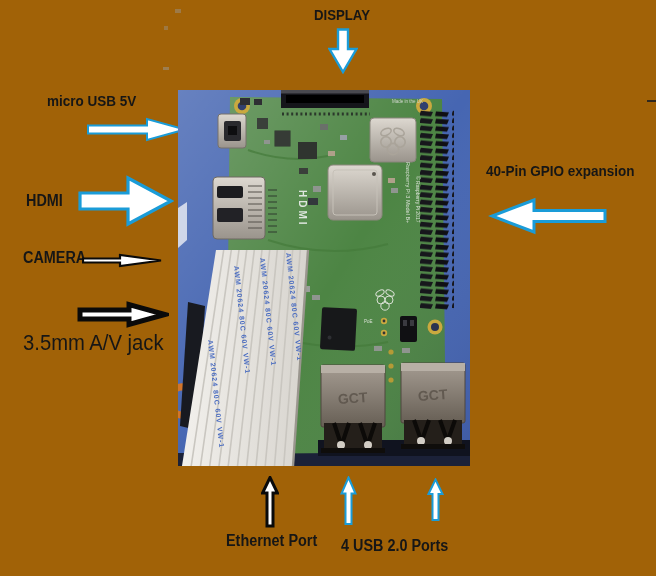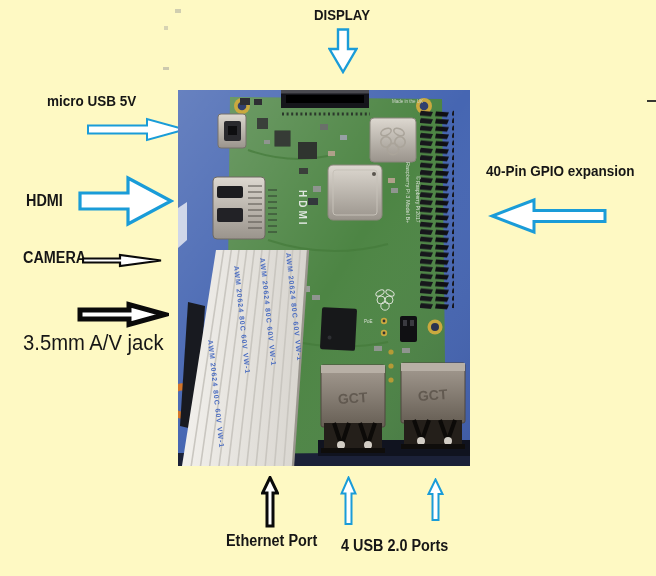--- a/index.html
+++ b/index.html
@@ -1,16 +1,16 @@
 <!DOCTYPE html>
 <html style="--arrow-blue: #1a9cd8; --arrow-black: #0a0a0a; --photo-blue: #4666b2; --pcb-green: #4d8544; --label-text: #161616;"><head>
 <meta charset="utf-8">
 <style>
   html,body{margin:0;padding:0;background:#ffffff;}
-  .stage{position:relative;width:656px;height:576px;background:#fef9c3;overflow:hidden;
+  .stage{position:relative;width:656px;height:576px;background:#a16207;overflow:hidden;
          font-family:"Liberation Sans","DejaVu Sans",sans-serif;color:#1c1c1c;}
   .label{position:absolute;font-weight:700;font-stretch:condensed;letter-spacing:0px;
          white-space:nowrap;color:#161616;transform-origin:left top;}
   .lbl-display{left:314px;top:6px;font-size:15px;transform:scaleX(.88);}
   .lbl-microusb{left:47px;top:92px;font-size:15px;transform:scaleX(.9);}
   .lbl-hdmi{left:26px;top:192px;font-size:16px;transform:scaleX(.9);}
   .lbl-camera{left:23px;top:249px;font-size:16px;transform:scaleX(.9);}
   .lbl-av{left:23px;top:330px;font-size:22px;font-weight:500;transform:scaleX(.92);}
   .lbl-gpio{left:486px;top:162px;font-size:15px;transform:scaleX(.9);}
   .lbl-eth{left:226px;top:532px;font-size:16px;transform:scaleX(.9);}

